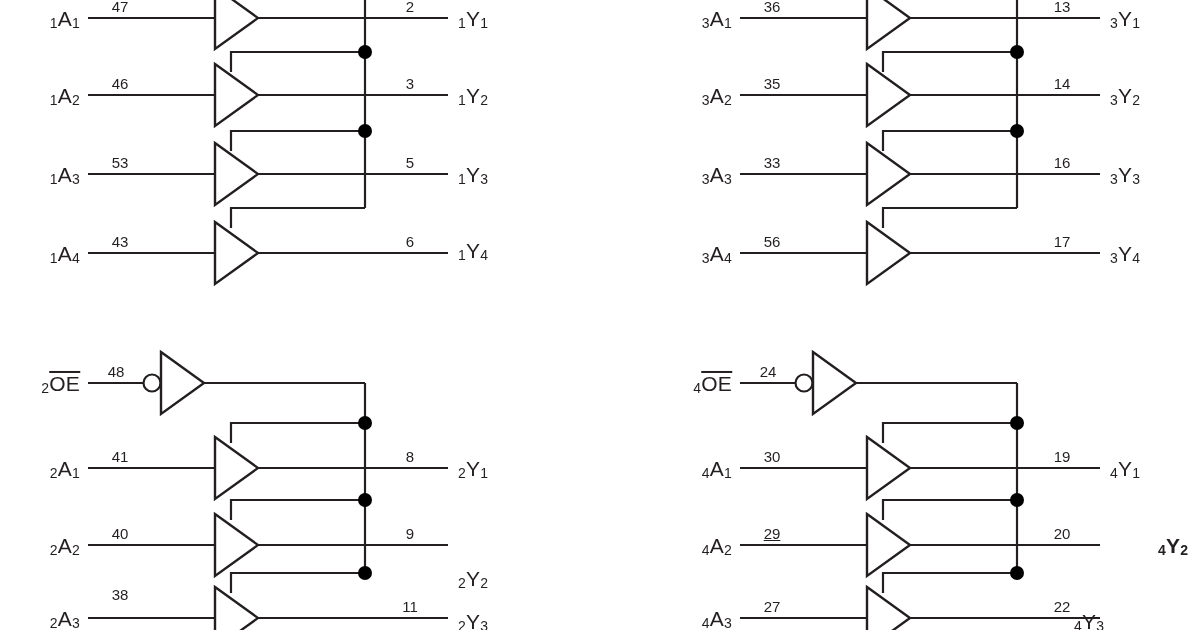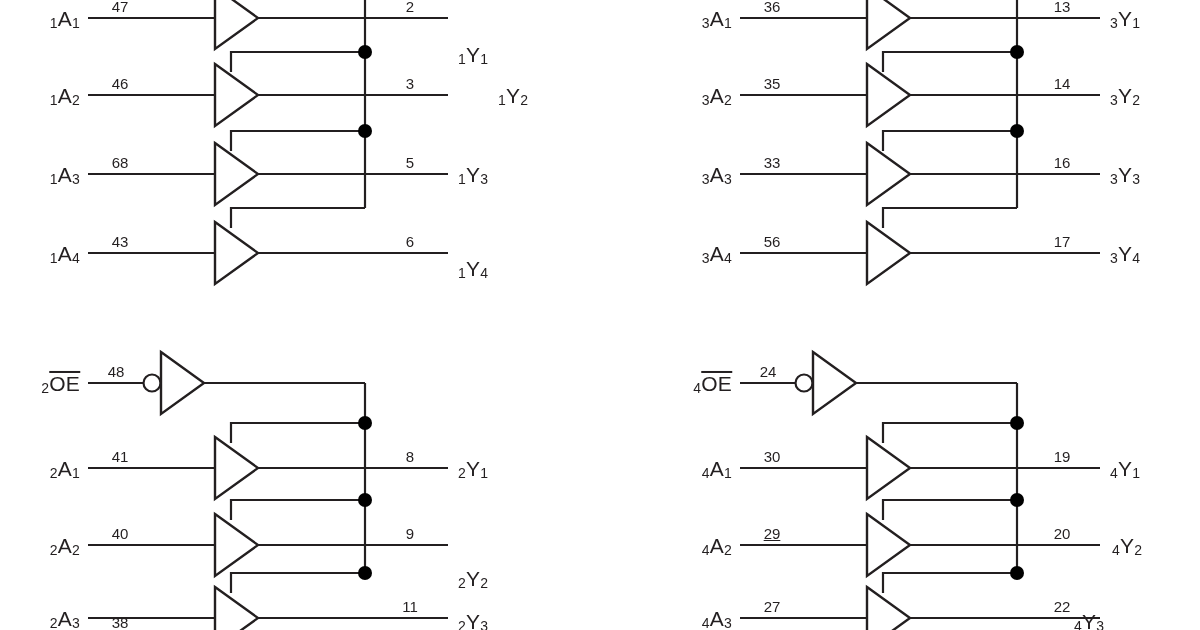--- a/index.html
+++ b/index.html
@@ -199,36 +199,36 @@
 
       <circle class="junction" cx="1017" cy="423" r="7"></circle>
       <circle class="junction" cx="1017" cy="500" r="7"></circle>
       <circle class="junction" cx="1017" cy="573" r="7"></circle>
     </g>
   </svg>
 
   <div class="lbl signame lbl-leftname" style="left:80px; top:18px;"><span class="pfx">1</span><span>A</span><span class="sfx">1</span></div>
   <div class="lbl pinnum lbl-pin" style="left:120px; top:14px;">47</div>
   <div class="lbl pinnum lbl-pin" style="left:410px; top:14px;">2</div>
-  <div class="lbl signame lbl-right" style="left:458px; top:18px;margin-top:36px;"><span class="pfx">1</span><span>Y</span><span class="sfx">1</span></div>
+  <div class="lbl signame lbl-right" style="left:458px; top:18px;"><span class="pfx">1</span><span>Y</span><span class="sfx">1</span></div>
 
   <div class="lbl signame lbl-leftname" style="left:80px; top:95px;"><span class="pfx">1</span><span>A</span><span class="sfx">2</span></div>
   <div class="lbl pinnum lbl-pin" style="left:120px; top:91px;">46</div>
   <div class="lbl pinnum lbl-pin" style="left:410px; top:91px;">3</div>
-  <div class="lbl signame lbl-right" style="left:458px; top:95px;margin-left:40px;"><span class="pfx">1</span><span>Y</span><span class="sfx">2</span></div>
+  <div class="lbl signame lbl-right" style="left:458px; top:95px;"><span class="pfx">1</span><span>Y</span><span class="sfx">2</span></div>
 
   <div class="lbl signame lbl-leftname" style="left:80px; top:174px;"><span class="pfx">1</span><span>A</span><span class="sfx">3</span></div>
-  <div class="lbl pinnum lbl-pin" style="left:120px; top:170px;">68</div>
+  <div class="lbl pinnum lbl-pin" style="left:120px; top:170px;">53</div>
   <div class="lbl pinnum lbl-pin" style="left:410px; top:170px;">5</div>
   <div class="lbl signame lbl-right" style="left:458px; top:174px;"><span class="pfx">1</span><span>Y</span><span class="sfx">3</span></div>
 
   <div class="lbl signame lbl-leftname" style="left:80px; top:253px;"><span class="pfx">1</span><span>A</span><span class="sfx">4</span></div>
   <div class="lbl pinnum lbl-pin" style="left:120px; top:249px;">43</div>
   <div class="lbl pinnum lbl-pin" style="left:410px; top:249px;">6</div>
-  <div class="lbl signame lbl-right" style="left:458px; top:268px;text-align:right;"><span class="pfx">1</span><span>Y</span><span class="sfx">4</span></div>
+  <div class="lbl signame lbl-right" style="left:458px; top:250px;text-align:right;"><span class="pfx">1</span><span>Y</span><span class="sfx">4</span></div>
 
   <div class="lbl signame lbl-leftname" style="left:732px; top:18px;"><span class="pfx">3</span><span>A</span><span class="sfx">1</span></div>
   <div class="lbl pinnum lbl-pin" style="left:772px; top:14px;">36</div>
   <div class="lbl pinnum lbl-pin" style="left:1062px; top:14px;">13</div>
   <div class="lbl signame lbl-right" style="left:1110px; top:18px;"><span class="pfx">3</span><span>Y</span><span class="sfx">1</span></div>
 
   <div class="lbl signame lbl-leftname" style="left:732px; top:95px;"><span class="pfx">3</span><span>A</span><span class="sfx">2</span></div>
   <div class="lbl pinnum lbl-pin" style="left:772px; top:91px;">35</div>
   <div class="lbl pinnum lbl-pin" style="left:1062px; top:91px;">14</div>
   <div class="lbl signame lbl-right" style="left:1110px; top:95px;"><span class="pfx">3</span><span>Y</span><span class="sfx">2</span></div>
@@ -250,35 +250,35 @@
   <div class="lbl pinnum lbl-pin" style="left:120px; top:464px;">41</div>
   <div class="lbl pinnum lbl-pin" style="left:410px; top:464px;">8</div>
   <div class="lbl signame lbl-right" style="left:458px; top:468px;"><span class="pfx">2</span><span>Y</span><span class="sfx">1</span></div>
 
   <div class="lbl signame lbl-leftname" style="left:80px; top:545px;"><span class="pfx">2</span><span>A</span><span class="sfx">2</span></div>
   <div class="lbl pinnum lbl-pin" style="left:120px; top:541px;">40</div>
   <div class="lbl pinnum lbl-pin" style="left:410px; top:541px;">9</div>
   <div class="lbl signame lbl-right" style="left:458px; top:545px;margin-top:33px;"><span class="pfx">2</span><span>Y</span><span class="sfx">2</span></div>
 
   <div class="lbl signame lbl-leftname" style="left:80px; top:618px;"><span class="pfx">2</span><span>A</span><span class="sfx">3</span></div>
-  <div class="lbl pinnum lbl-pin" style="left:120px; top:630px;">38</div>
+  <div class="lbl pinnum lbl-pin" style="left:120px; top:602px;">38</div>
   <div class="lbl pinnum lbl-pin" style="left:410px; top:614px;">11</div>
   <div class="lbl signame lbl-right" style="left:458px; top:621px;"><span class="pfx">2</span><span>Y</span><span class="sfx">3</span></div>
 
   <div class="lbl signame lbl-leftname" style="left:732px; top:383px;"><span class="pfx">4</span><span class="ovr">OE</span></div>
   <div class="lbl pinnum lbl-pin" style="left:768px; top:379px;">24</div>
 
   <div class="lbl signame lbl-leftname" style="left:732px; top:468px;"><span class="pfx">4</span><span>A</span><span class="sfx">1</span></div>
   <div class="lbl pinnum lbl-pin" style="left:772px; top:464px;">30</div>
   <div class="lbl pinnum lbl-pin" style="left:1062px; top:464px;">19</div>
   <div class="lbl signame lbl-right" style="left:1110px; top:468px;"><span class="pfx">4</span><span>Y</span><span class="sfx">1</span></div>
 
   <div class="lbl signame lbl-leftname" style="left:732px; top:545px;"><span class="pfx">4</span><span>A</span><span class="sfx">2</span></div>
   <div class="lbl pinnum lbl-pin" style="left:772px; top:541px;text-decoration:underline;">29</div>
   <div class="lbl pinnum lbl-pin" style="left:1062px; top:541px;">20</div>
-  <div class="lbl signame lbl-right" style="left:1112px; top:545px;"><span class="pfx">4</span><span>Y</span><span class="sfx">2</span></div>
+  <div class="lbl signame lbl-right" style="left:1158px; top:545px;font-weight:bold;"><span class="pfx">4</span><span>Y</span><span class="sfx">2</span></div>
 
   <div class="lbl signame lbl-leftname" style="left:732px; top:618px;"><span class="pfx">4</span><span>A</span><span class="sfx">3</span></div>
   <div class="lbl pinnum lbl-pin" style="left:772px; top:614px;">27</div>
   <div class="lbl pinnum lbl-pin" style="left:1062px; top:614px;">22</div>
   <div class="lbl signame lbl-right" style="left:1074px; top:621px;"><span class="pfx">4</span><span>Y</span><span class="sfx">3</span></div>
 
 </div>
 
 </body></html>

